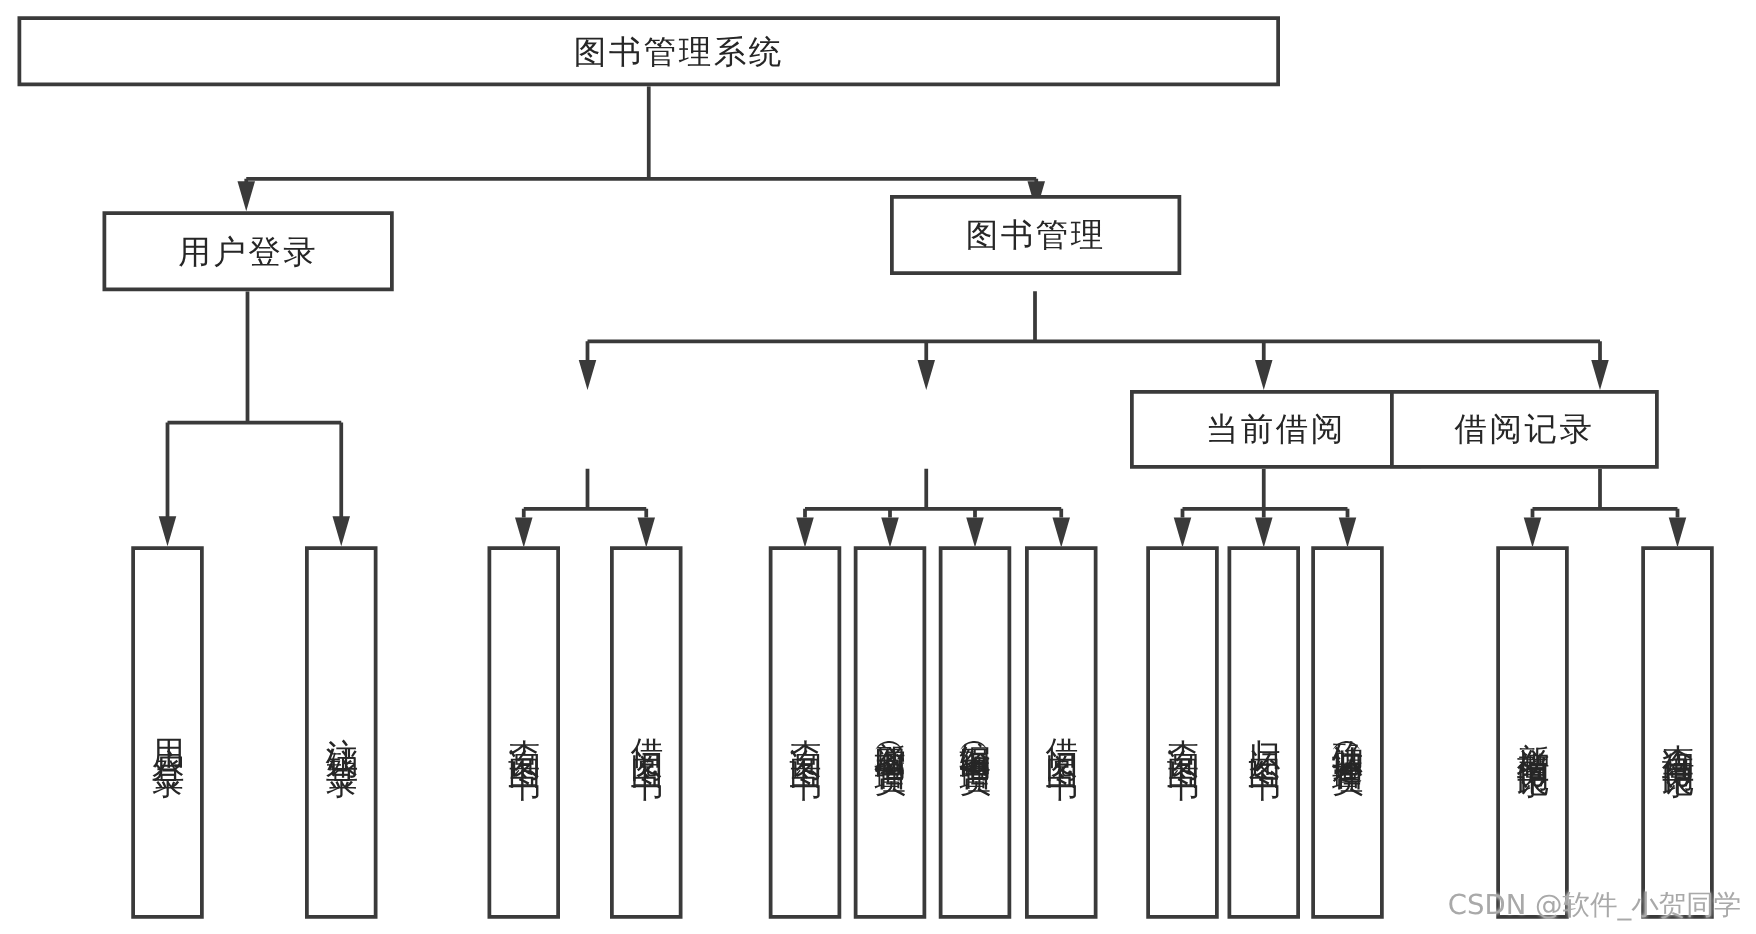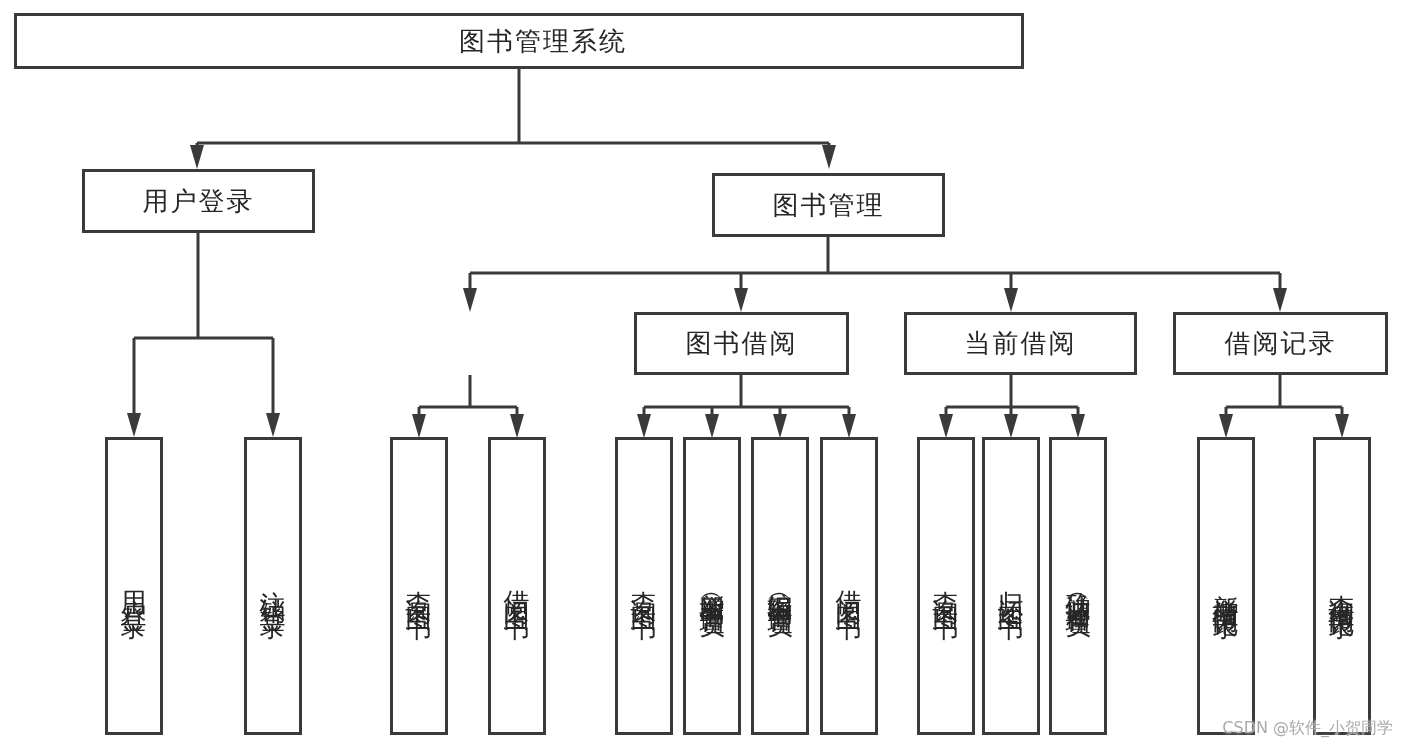--- a/index.html
+++ b/index.html
@@ -46,21 +46,21 @@
     letter-spacing: 8px;
     line-height: 1;
     color: #262626;
   }
   .leaf.med span { letter-spacing: 4px; }
   .leaf.long span { font-size: 25px; letter-spacing: 3px; }
   .watermark {
     position: absolute;
     right: 12px;
     bottom: 8px;
-    font-size: 16px;
+    font-size: 22px;
     color: #a9a9a9;
     text-shadow: 0 0 3px #ffffff;
     z-index: 3;
     white-space: nowrap;
   }
 </style>
 </head>
 <body>
 
 <div class="canvas">
@@ -105,31 +105,28 @@
     </g>
   </svg>
 
   <div class="hbox" style="left:14px; top:13px; width:1010px; height:56px;padding-left:48px;">
     <span>图书管理系统</span>
   </div>
 
   <div class="hbox" style="left:82px; top:169px; width:233px; height:64px;">
     <span>用户登录</span>
   </div>
-  <div class="hbox" style="left:712px; top:173px; width:233px; height:64px;">
+  <div class="hbox" style="left:712px; top:156px; width:233px; height:64px;">
     <span>图书管理</span>
   </div>
 
-  <div class="hbox" style="left:634px; top:312px; width:215px; height:63px;">
-    <span>图书借阅</span>
-  </div>
   <div class="hbox" style="left:904px; top:312px; width:233px; height:63px;">
     <span>当前借阅</span>
   </div>
-  <div class="hbox" style="left:1173px; top:312px; width:215px; height:63px;justify-content:center;">
+  <div class="hbox" style="left:1112px; top:312px; width:215px; height:63px;justify-content:center;">
     <span>借阅记录</span>
   </div>
 
   <div class="leaf" style="left:105px;">
     <span>用户登录</span>
   </div>
   <div class="leaf" style="left:244px;">
     <span>注销登录</span>
   </div>
 

